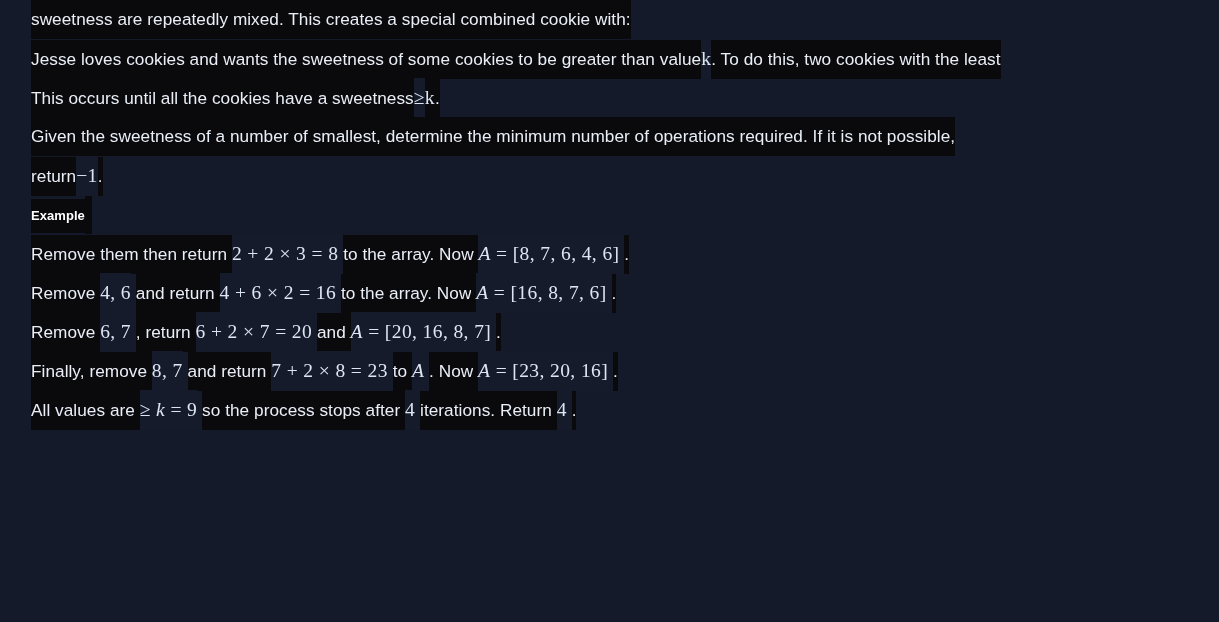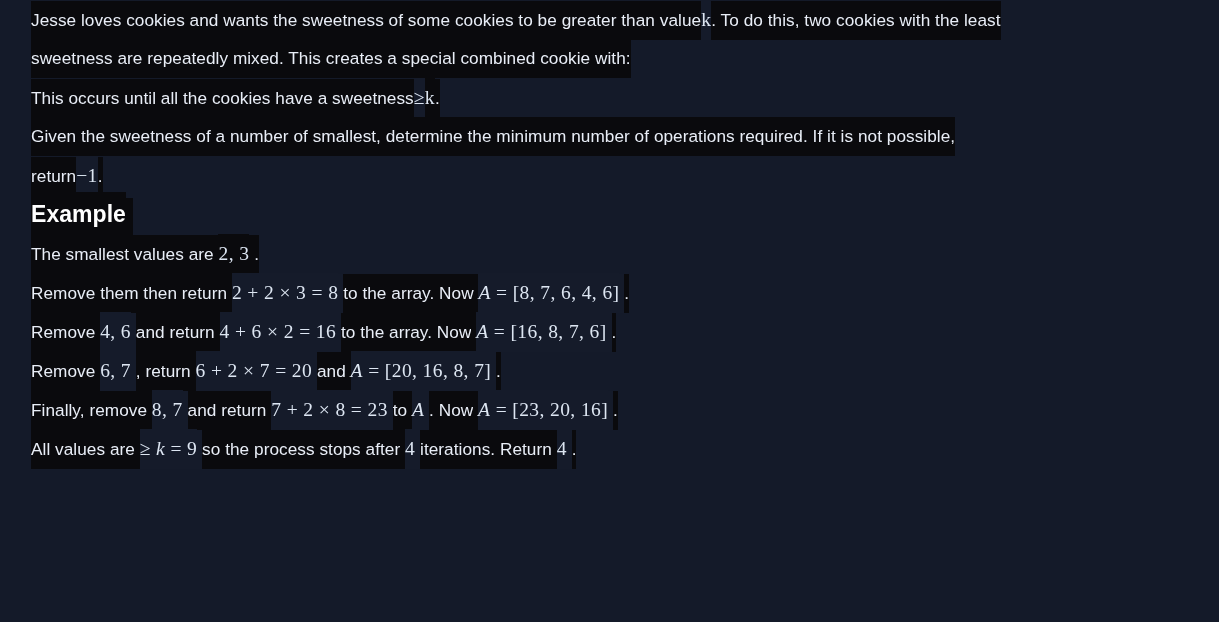--- a/index.html
+++ b/index.html
@@ -70,21 +70,21 @@
     white-space: nowrap;
   }
   .dmath .m {
     font-size: 25px;
     letter-spacing: 0.6px;
   }
 
   .bold {
     font-weight: bold;
     color: #ffffff;
-    font-size: 23px;
+    font-size: 13px;
   }
 
   
   .stub {
     display: inline-block;
     width: 7px;
     background: #0a0a0d;
     vertical-align: middle;
     height: 38px;
   }
@@ -95,42 +95,41 @@
     vertical-align: middle;
     height: 30px;
   }
 </style>
 </head>
 <body>
 
 <div id="doc">
 
   <div class="para">
+    <div class="line"><span class="hl">sweetness are repeatedly mixed. This creates a special combined cookie with:</span></div>
     <div class="line"><span class="hl">Jesse loves cookies and wants the sweetness of some cookies to be greater than value</span><span class="m v hl2">k</span><span class="hl">. To do this, two cookies with the least</span></div>
-    <div class="line"><span class="hl">sweetness are repeatedly mixed. This creates a special combined cookie with:</span></div>
   </div>
 
 
   <div class="para">
     <div class="line"><span class="hl">This occurs until all the cookies have a sweetness</span><span class="m rel hl2">≥</span><span class="m v hl">k</span><span class="hl">.</span></div>
   </div>
 
   <div class="para">
     <div class="line"><span class="hl">Given the sweetness of a number of smallest, determine the minimum number of operations required. If it is not possible,</span></div>
     <div class="line"><span class="hl">return</span><span class="m n hl2">−1</span><span class="hl">.</span></div>
   </div>
 
   <div class="para">
     <div class="line"><span class="hl bold">Example</span><span class="stub"></span></div>
 
 
   </div>
 
   <div class="para" id="steps-container">
-      <div class="line"><span class="hl">The smallest values are</span><span class="hl">&nbsp;</span><span class="m hl">2, 3</span><span class="hl">&nbsp;</span><span class="hl">.</span></div>
       <div class="line"><span class="hl">Remove them then return</span><span class="hl">&nbsp;</span><span class="m hl2">2 + 2 × 3 = 8</span><span class="hl2">&nbsp;</span><span class="hl">to the array. Now</span><span class="hl">&nbsp;</span><span class="m hl2"><i>A</i> = [8, 7, 6, 4, 6]</span><span class="hl2">&nbsp;</span><span class="hl">.</span></div>
       <div class="line"><span class="hl">Remove</span><span class="hl">&nbsp;</span><span class="m hl2">4, 6</span><span class="hl2">&nbsp;</span><span class="hl">and return</span><span class="hl">&nbsp;</span><span class="m hl2">4 + 6 × 2 = 16</span><span class="hl2">&nbsp;</span><span class="hl">to the array. Now</span><span class="hl">&nbsp;</span><span class="m hl2"><i>A</i> = [16, 8, 7, 6]</span><span class="hl2">&nbsp;</span><span class="hl">.</span></div>
       <div class="line"><span class="hl">Remove</span><span class="hl">&nbsp;</span><span class="m hl2">6, 7</span><span class="hl2">&nbsp;</span><span class="hl">, return</span><span class="hl">&nbsp;</span><span class="m hl2">6 + 2 × 7 = 20</span><span class="hl2">&nbsp;</span><span class="hl">and</span><span class="hl">&nbsp;</span><span class="m hl2"><i>A</i> = [20, 16, 8, 7]</span><span class="hl2">&nbsp;</span><span class="hl">.</span></div>
       <div class="line"><span class="hl">Finally, remove</span><span class="hl">&nbsp;</span><span class="m hl2">8, 7</span><span class="hl2">&nbsp;</span><span class="hl">and return</span><span class="hl">&nbsp;</span><span class="m hl2">7 + 2 × 8 = 23</span><span class="hl2">&nbsp;</span><span class="hl">to</span><span class="hl">&nbsp;</span><span class="m hl2"><i>A</i></span><span class="hl2">&nbsp;</span><span class="hl">. Now</span><span class="hl">&nbsp;</span><span class="m hl2"><i>A</i> = [23, 20, 16]</span><span class="hl2">&nbsp;</span><span class="hl">.</span></div>
       <div class="line"><span class="hl">All values are</span><span class="hl">&nbsp;</span><span class="m hl2">≥ <i>k</i> = 9</span><span class="hl2">&nbsp;</span><span class="hl">so the process stops after</span><span class="hl">&nbsp;</span><span class="m hl2">4</span><span class="hl2">&nbsp;</span><span class="hl">iterations. Return</span><span class="hl">&nbsp;</span><span class="m hl2">4</span><span class="hl2">&nbsp;</span><span class="hl">.</span></div>
     </div>
 
 </div>
 
 </body></html>

